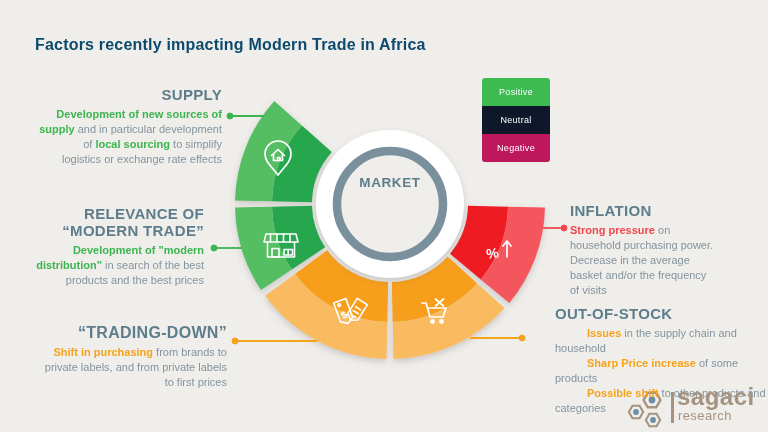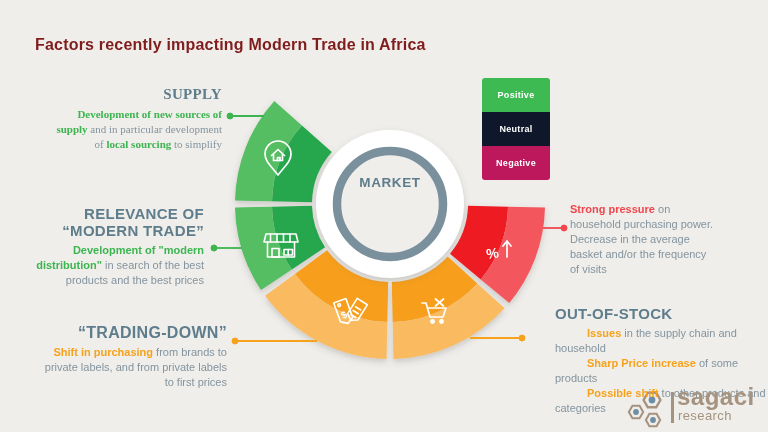--- a/index.html
+++ b/index.html
@@ -9,31 +9,31 @@
     background:#f0eeea;
     font-family:"Liberation Sans", sans-serif;
     overflow:hidden;
   }
   .abs { position:absolute; }
 
   
   .title {
     left:35px; top:36px;
     font-size:16px; font-weight:bold;
-    color:#7f1d1d; letter-spacing:.2px;
+    color:#0c4a6e; letter-spacing:.2px;
   }
 
   
   svg.diagram { left:0; top:0; width:768px; height:432px; }
 
   
   .legend { left:482px; top:78px; width:68px; border-radius:3px; overflow:hidden; }
   .legend-row {
-    height:34px; display:flex; align-items:center; justify-content:center;
-    font-size:9px; font-weight:bold; color:#ffffff; letter-spacing:.3px;
+    height:28px; display:flex; align-items:center; justify-content:center;
+    font-size:9px; font-weight:normal; color:#ffffff; letter-spacing:.3px;
   }
   .legend-positive { background:#3eba52; }
   .legend-neutral  { background:#0f172a; }
   .legend-negative { background:#be185d; }
 
   
   .center-label {
     left:320px; top:173px; width:140px;
     text-align:center; font-size:13.5px; font-weight:bold;
     line-height:19px; color:#5e7d8c; letter-spacing:.6px;
@@ -44,21 +44,21 @@
   .factor .heading {
     font-size:15px; font-weight:bold; color:#5e7d8c;
     line-height:17px; letter-spacing:.3px; margin-bottom:4px;
   }
   .factor.right { text-align:right; }
   .factor.left  { text-align:left; }
   .hl-green  { color:#3cb551; font-weight:bold; }
   .hl-orange { color:#f6a21b; font-weight:bold;padding-left:32px; }
   .hl-red    { color:#ef474d; font-weight:bold; }
 
-  .factor-supply    { top:86px;  right:546px; width:210px;font-family:Liberation Serif, serif; }
+  .factor-supply    { top:86px;  right:546px; width:210px; }
   .factor-relevance { top:205px; right:564px; width:200px; }
   .factor-trading   { top:324px; right:541px; width:220px; }
   .factor-trading .heading { font-size:16px; }
   .factor-inflation { top:202px; left:570px;  width:175px; }
   .factor-oos       { top:305px; left:538px;  width:228px;margin-left:17px; }
 
   
   .logo-bar { left:671px; top:392px; width:2.5px; height:31px; background:#a5937f; }
   .logo-name {
     left:677px; top:384px; font-size:24px; font-weight:bold;
@@ -191,40 +191,42 @@
 
 <div class="abs center-label">
   <div>MARKET</div>
 </div>
 
 <div class="abs factor right factor-supply">
   <div class="heading">SUPPLY</div>
   <div><span class="hl-green">Development of new sources of</span></div>
   <div><span class="hl-green">supply</span><span> and in particular development</span></div>
   <div><span>of </span><span class="hl-green">local sourcing</span><span> to simplify</span></div>
+  <div><span>logistics or exchange rate effects</span></div>
 </div>
 
 <div class="abs factor right factor-relevance">
   <div class="heading">
     <div>RELEVANCE OF</div>
     <div>“MODERN TRADE”</div>
   </div>
   <div><span class="hl-green">Development of "modern</span></div>
   <div><span class="hl-green">distribution"</span><span> in search of the best</span></div>
   <div><span>products and the best prices</span></div>
 </div>
 
 <div class="abs factor right factor-trading">
   <div class="heading">“TRADING-DOWN”</div>
   <div><span class="hl-orange">Shift in purchasing</span><span> from brands to</span></div>
   <div><span>private labels, and from private labels</span></div>
   <div><span>to first prices</span></div>
 </div>
 
 <div class="abs factor left factor-inflation">
+  <div class="heading">INFLATION</div>
   <div><span class="hl-red">Strong pressure</span><span> on</span></div>
   <div><span>household purchasing power.</span></div>
   <div><span>Decrease in the average</span></div>
   <div><span>basket and/or the frequency</span></div>
   <div><span>of visits</span></div>
 </div>
 
 <div class="abs factor left factor-oos">
   <div class="heading">OUT-OF-STOCK</div>
   <div><span class="hl-orange">Issues</span><span> in the supply chain and household</span></div>

